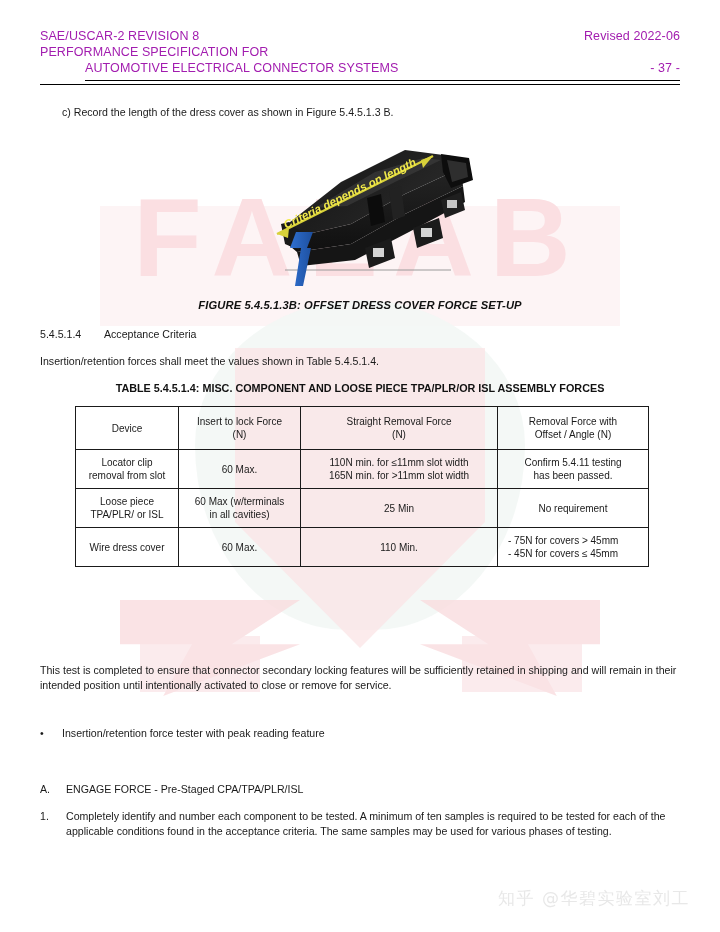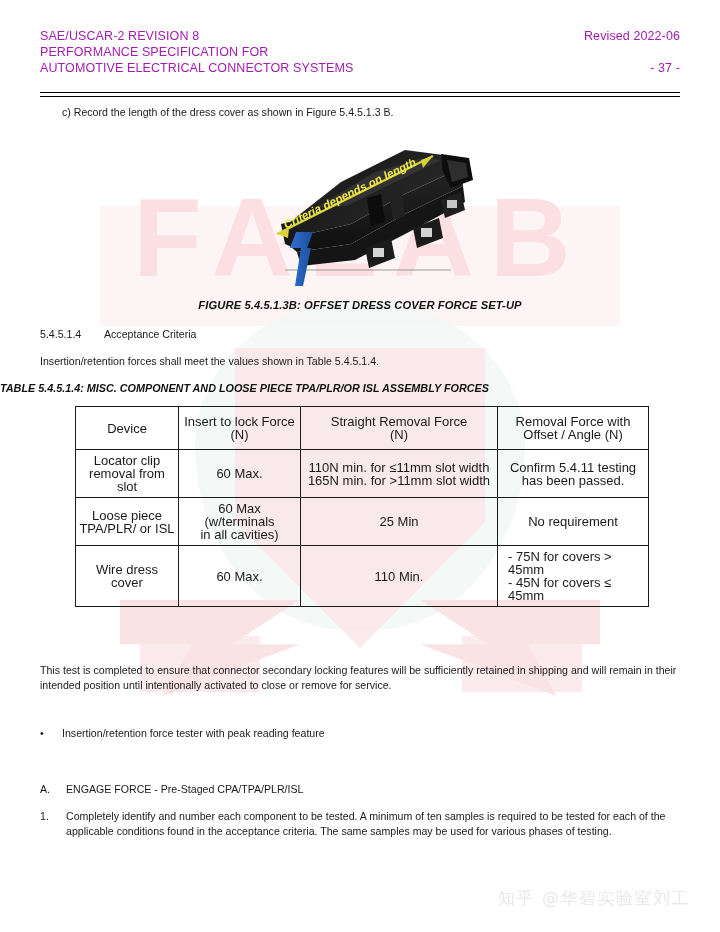--- a/index.html
+++ b/index.html
@@ -128,21 +128,22 @@
     display: flex;
     justify-content: space-between;
     align-items: baseline;
     font-size: 12.5px;
     line-height: 16px;
     letter-spacing: .1px;
     color: #a21caf;
   }
   .hdr-row.underlined {
     border-bottom: 1.4px solid #000;
-    padding-bottom: 16px;
+    padding-bottom: 4px;
+    margin-left: 45px;
   }
   .hdr-rule-2 {
     border-bottom: 1.1px solid #000;
     margin-top: 2.5px;
     width: 100%;
   }
 
   
   .body-text {
     position: absolute;
@@ -182,33 +183,33 @@
     letter-spacing: .1px;
     color: #111;
   }
 
   
   #force-table-caption {
     position: absolute;
     left: 0;
     top: 382px;
     width: 720px;
+    text-align: center;
     font-size: 10.8px;
     font-weight: 700;
-    font-style: italic;
     color: #111;
   }
   #force-table {
     position: absolute;
     left: 75px;
     top: 406px;
     width: 573px;
     border-collapse: collapse;
     table-layout: fixed;
-    font-size: 13px;
+    font-size: 10px;
     color: #1a1a1a;
   }
   #force-table td, #force-table th {
     border: 1.1px solid #1a1a1a;
     text-align: center;
     vertical-align: middle;
     padding: 4px 3px;
     font-weight: normal;
     line-height: 13px;
   }

